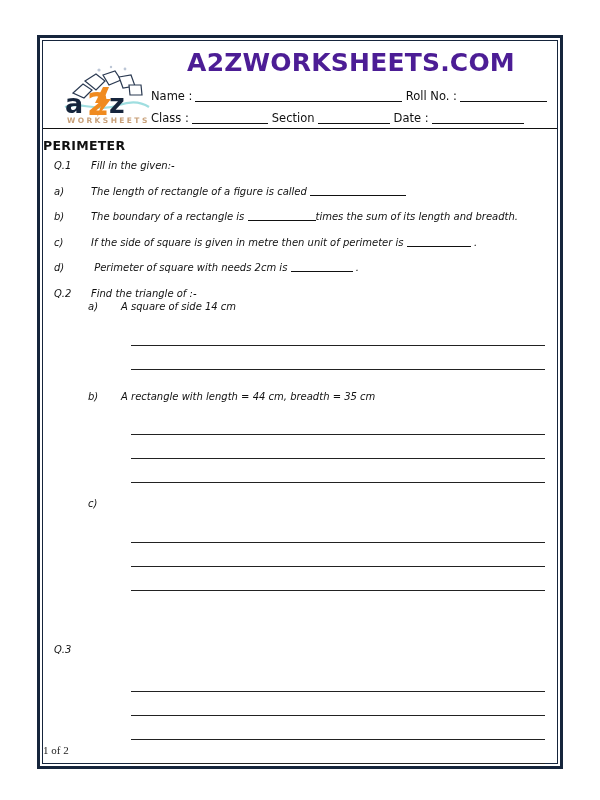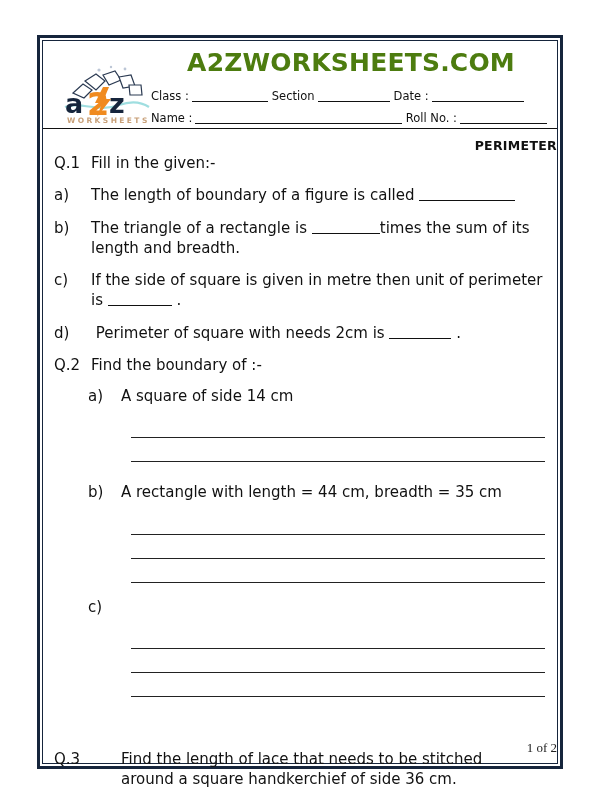--- a/index.html
+++ b/index.html
@@ -63,21 +63,21 @@
   }
   .brand {
     position: absolute;
     left: 110px;
     right: 8px;
     top: 7px;
     text-align: center;
     font-size: 25px;
     font-weight: bold;
     letter-spacing: 0.2px;
-    color: #4d7c0f;
+    color: #4c1d95;
     font-family: "DejaVu Sans", "Liberation Sans", sans-serif;
   }
   .fields {
     position: absolute;
     left: 108px;
     right: 6px;
     top: 40px;
   }
   .frow {
     display: flex;
@@ -97,33 +97,34 @@
   .fline.class  { width: 76px; }
   .fline.section{ width: 72px; }
   .fline.date   { width: 92px; }
 
   
   .sheet {
     position: relative;
     padding: 0;
   }
   .wtitle {
-    text-align: right;
+    text-align: left;
     font-size: 12.5px;
     font-weight: bold;
     letter-spacing: 0.3px;
     margin-top: 9px;
-    margin-bottom: 0;
+    margin-bottom: 6px;
   }
 
   .qrow {
     display: flex;
-    font-size: 15px;
+    font-size: 10px;
     line-height: 1.35;
     margin-bottom: 12px;
+    font-style: italic;
   }
   .qrow .tag {
     width: 48px;
     flex: 0 0 48px;
     padding-left: 11px;
     box-sizing: border-box;
   }
   .qrow .txt { flex: 1; padding-right: 12px; }
 
   .qrow.sub {
@@ -161,22 +162,22 @@
   }
   .spacer14 { height: 14px; }
   .spacer20 { height: 20px; }
   .spacer26 { height: 26px; }
 
   .footer {
     position: absolute;
     left: 0;
     right: 0;
     bottom: 7px;
-    text-align: right;
-    font-size: 13px;
+    text-align: left;
+    font-size: 11px;
     font-family: "Liberation Serif", serif;
     color: #222;
   }
 </style>
 </head>
 <body>
 
 <div class="page">
   <div class="page-inner">
     <div class="content">
@@ -204,57 +205,57 @@
             <text x="50" y="50" font-family="DejaVu Sans, sans-serif" font-size="27" font-weight="bold" fill="#16253c">z</text>
             <path d="M44 24 L36 40 L43 40 L38 54 L52 36 L45 36 L50 24 Z" fill="#f08a1e"></path>
             <text x="8" y="60" font-family="DejaVu Sans, sans-serif" font-size="7.5" font-weight="bold" letter-spacing="2.4" fill="#c8a079">WORKSHEETS</text>
           </svg>
         </div>
 
         <div class="brand">A2ZWORKSHEETS.COM</div>
 
         <div class="fields">
           <div class="frow">
+            <span class="flabel">Name :</span>
+            <span class="fline name"></span>
+            <span class="flabel">Roll No. :</span>
+            <span class="fline roll"></span>
+          </div>
+          <div class="frow">
             <span class="flabel">Class :</span>
             <span class="fline class"></span>
             <span class="flabel">Section</span>
             <span class="fline section"></span>
             <span class="flabel">Date :</span>
             <span class="fline date"></span>
           </div>
-          <div class="frow">
-            <span class="flabel">Name :</span>
-            <span class="fline name"></span>
-            <span class="flabel">Roll No. :</span>
-            <span class="fline roll"></span>
-          </div>
         </div>
       </div>
 
       <div class="sheet">
 
         <div class="wtitle">PERIMETER</div>
 
         <div class="qrow">
           <div class="tag">Q.1</div>
           <div class="txt">Fill in the given:-</div>
         </div>
 
         <div class="qrow">
           <div class="tag">a)</div>
           <div class="txt">
-            <span>The length of boundary of a figure is called</span>
+            <span>The length of rectangle of a figure is called</span>
             <span class="blank w1"></span>
           </div>
         </div>
 
         <div class="qrow">
           <div class="tag">b)</div>
           <div class="txt">
-            <span>The triangle of a rectangle is</span>
+            <span>The boundary of a rectangle is</span>
             <span class="blank w2"></span><span>times the sum of its length and breadth.</span>
           </div>
         </div>
 
         <div class="qrow">
           <div class="tag">c)</div>
           <div class="txt">
             <span>If the side of square is given in metre then unit of perimeter is</span>
             <span class="blank w3"></span>
             <span>.</span>
@@ -263,23 +264,23 @@
 
         <div class="qrow">
           <div class="tag">d)</div>
           <div class="txt">
             &nbsp;<span>Perimeter of square with needs 2cm is</span>
             <span class="blank w4"></span>
             <span>.</span>
           </div>
         </div>
 
-        <div class="qrow" style="margin-bottom:11px">
+        <div class="qrow" style="margin-bottom:0">
           <div class="tag">Q.2</div>
-          <div class="txt">Find the boundary of :-</div>
+          <div class="txt">Find the triangle of :-</div>
         </div>
 
         <div class="qrow sub">
           <div class="tag">a)</div>
           <div class="txt">A square of side 14 cm</div>
         </div>
         <div class="rules">
           <div class="rule"></div>
           <div class="rule"></div>
         </div>
@@ -305,21 +306,20 @@
           <div class="rule"></div>
           <div class="rule"></div>
           <div class="rule"></div>
         </div>
 
         <div class="spacer26"></div>
         <div class="spacer26"></div>
 
         <div class="qrow q3">
           <div class="tag">Q.3</div>
-          <div class="txt">Find the length of lace that needs to be stitched around a square handkerchief of side 36 cm.</div>
         </div>
         <div class="rules">
           <div class="rule"></div>
           <div class="rule"></div>
           <div class="rule"></div>
           <div class="rule"></div>
 
         </div>
 
       </div>

